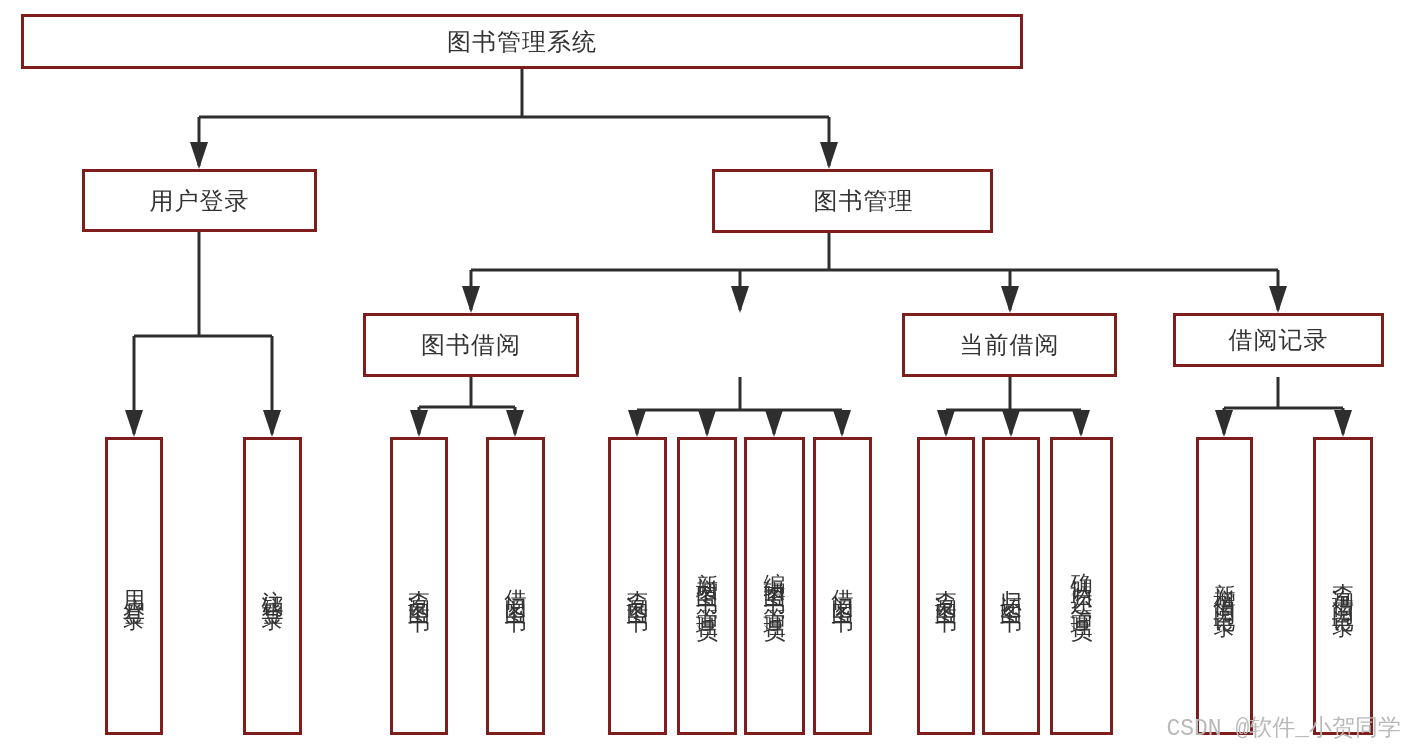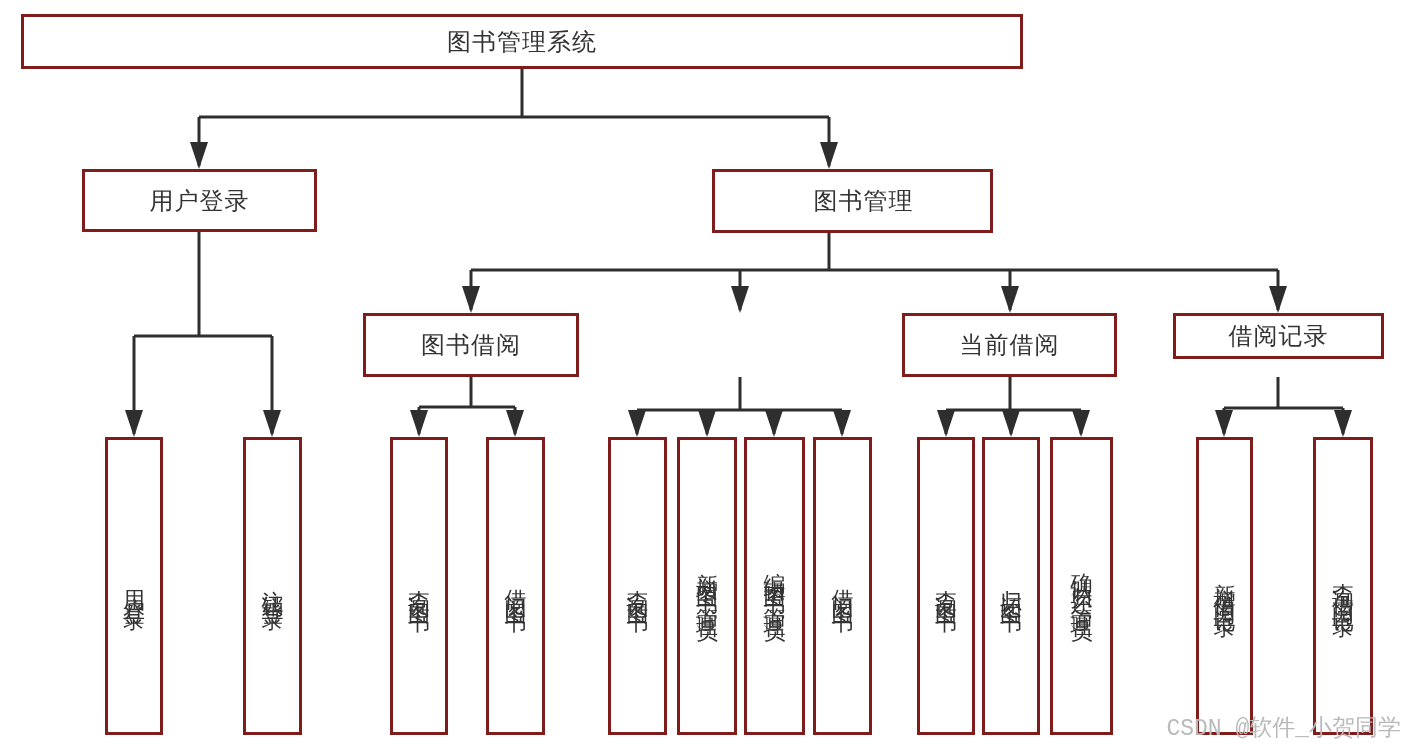--- a/index.html
+++ b/index.html
@@ -141,21 +141,21 @@
   <div class="node" style="left:712px; top:169px; width:281px; height:64px;padding-left:22px;">
     <span class="hlabel">图书管理</span>
   </div>
 
   <div class="node lvl3" style="left:363px; width:216px;">
     <span class="hlabel">图书借阅</span>
   </div>
   <div class="node lvl3" style="left:902px; width:215px;">
     <span class="hlabel">当前借阅</span>
   </div>
-  <div class="node lvl3" style="left:1173px; width:211px; height:46px;">
+  <div class="node lvl3" style="left:1173px; width:211px; height:54px;">
     <span class="hlabel">借阅记录</span>
   </div>
 
   <div class="node leaf" style="left:105px; width:58px;">
     <span class="vlabel">用户登录</span>
   </div>
   <div class="node leaf" style="left:243px; width:59px;">
     <span class="vlabel">注销登录</span>
   </div>
 

